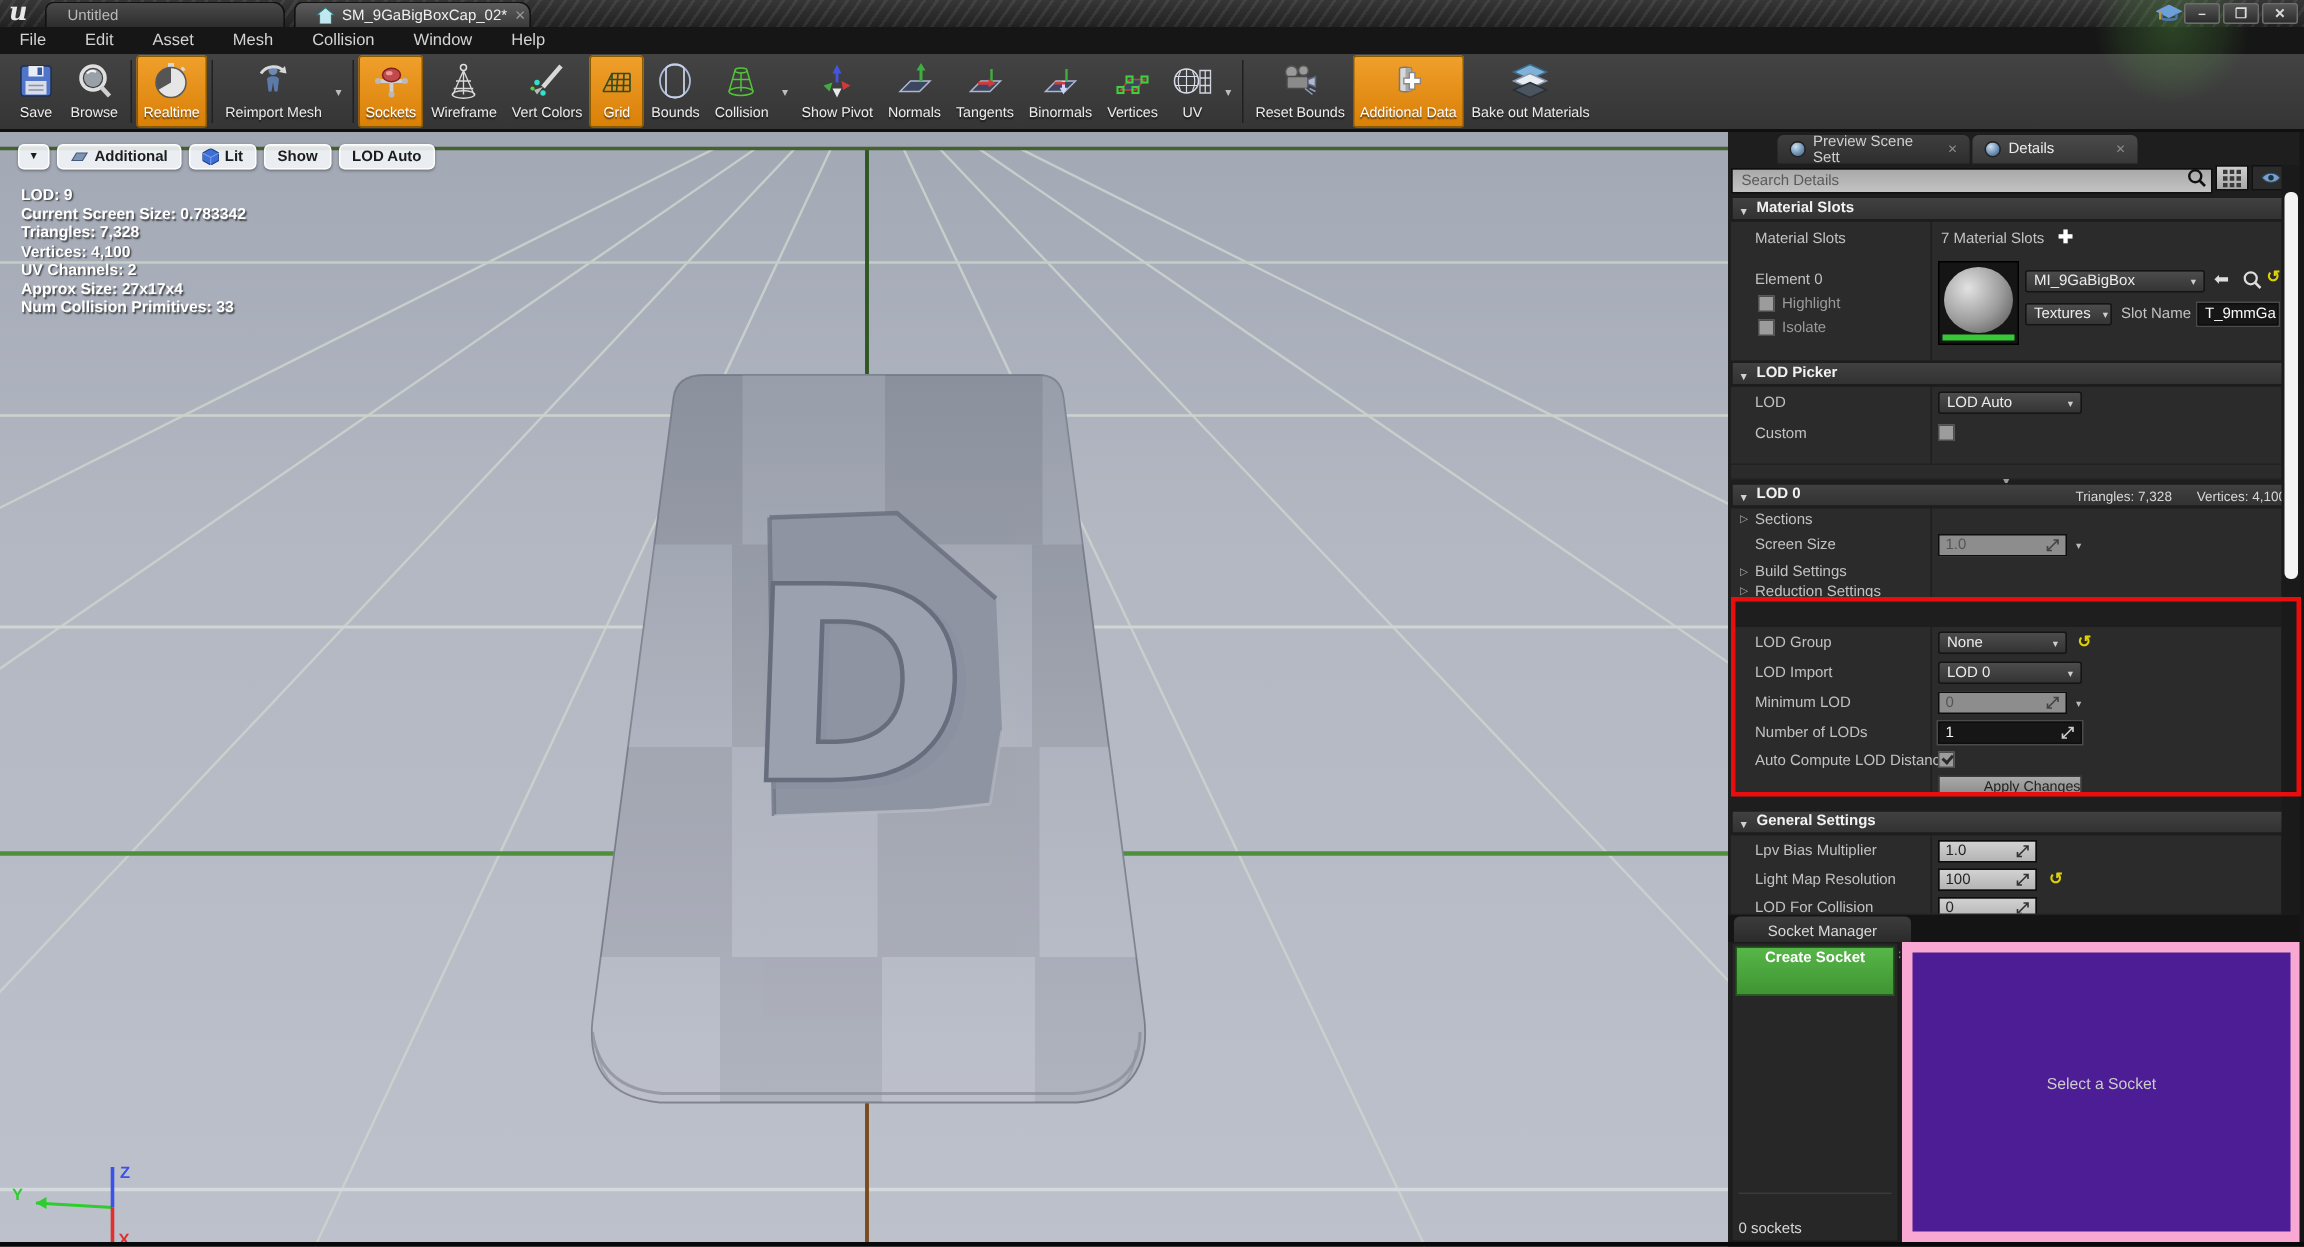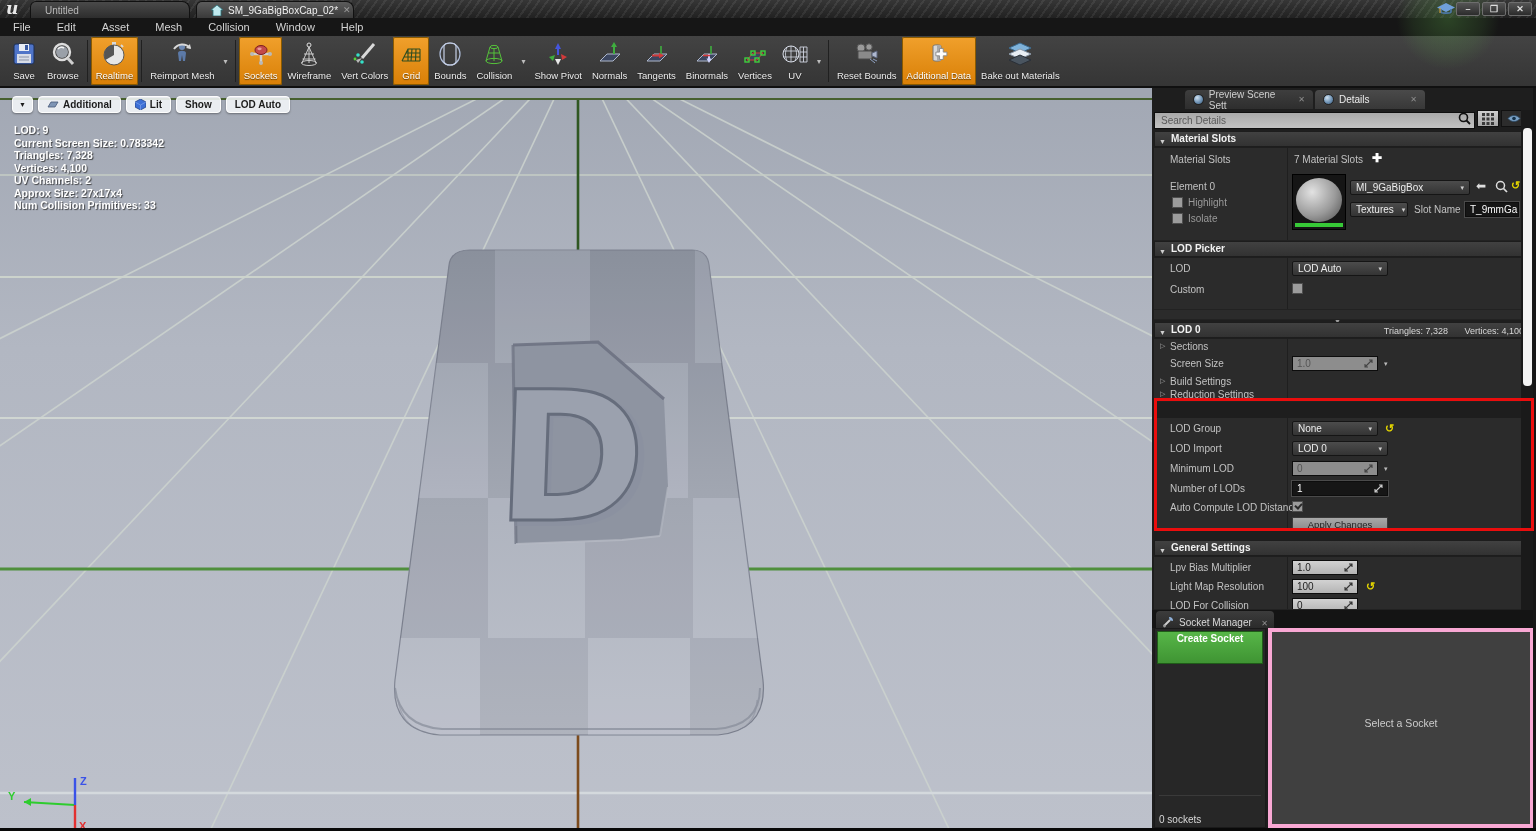--- a/index.html
+++ b/index.html
@@ -110,27 +110,27 @@
 
   .redbox { position:absolute; left:1154px; top:398px; width:380px; height:133px;
     border:3px solid #ea0d0d; z-index:40; pointer-events:none; }
 
   .scrolltrack { position:absolute; left:369px; top:22px; width:12px; height:500px; background:#1a1a1a; }
   .scrollthumb { position:absolute; left:371px; top:40px; width:9px; height:258px; background:#f4f4f4; border-radius:4px; }
 
   
   .smtabbar { position:absolute; left:0; top:522px; width:384px; height:18px; background:#141414; }
   .smtab { position:absolute; left:4px; top:1px; width:118px; height:17px; background:linear-gradient(#3c3c3c,#2b2b2b);
-    border-radius:4px 4px 0 0; display:flex; align-items:flex-end; gap:5px; padding:0 6px; color:#d9d9d9; font-size:10px; }
+    border-radius:4px 4px 0 0; display:flex; align-items:center; gap:5px; padding:0 6px; color:#d9d9d9; font-size:10px;flex-direction:column; }
   .smbody-left { position:absolute; left:2px; top:540px; width:112px; height:200px; background:#272727; border:1px solid #1a1a1a; }
   .createbtn { position:absolute; left:2px; top:2px; width:106px; height:33px; background:linear-gradient(#57b648,#3f9433);
     border:1px solid #1f5c18; color:#fff; font-size:10px; font-weight:bold; text-align:center; line-height:14px; }
   .sockcount { position:absolute; left:4px; bottom:2px; width:102px; border-top:1px solid #3a3a3a;
     color:#d8d8d8; font-size:10px; padding-top:18px; }
-  .smbody-right { position:absolute; left:116px; top:540px; width:266px; height:200px; background:#404040; border:4px solid #f9a8d4;
+  .smbody-right { position:absolute; left:116px; top:540px; width:266px; height:200px; background:#4c1d95; border:7px solid #f9a8d4;
     display:flex; align-items:center; justify-content:center; }
   .selectsock { color:#cccccc; font-size:10.5px; margin-top:-10px; }
 
   .bottombar { position:absolute; left:0; top:828px; width:1536px; height:3px; background:#090909; }
   .rightedge { position:absolute; left:1533px; top:88px; width:3px; height:743px; background:#161616; }
 </style>
 </head>
 <body>
 
 <div id="app">
@@ -628,21 +628,21 @@
       <div class="rowlabel" style="top:65px;">Number of LODs</div>
       <div class="numfield ndark" style="left:138px; top:63px; width:96px;">
         <span>1</span>
         <span class="spacer"></span>
         <svg class="expicon" viewBox="0 0 9 9">
           <path d="M1 8 L8 1 M1 5 V8 H4 M8 4 V1 H5" stroke="#ccc" fill="none" stroke-width="1.1"></path>
         </svg>
       </div>
       <div class="rowlabel" style="top:84px;">Auto Compute LOD Distance</div>
       <div class="cb checked" style="left:138px; top:83px;"></div>
-      <div class="applybtn" style="top:99px; height:13px; overflow:hidden;">
+      <div class="applybtn" style="top:99px; height:13px; overflow:hidden;text-align:right;">
         <span>Apply Changes</span>
       </div>
     </div>
 
     <div class="sechead" style="top:452px;">
       <span class="tri">▼</span>
       <span>General Settings</span>
     </div>
     <div class="dblock" style="top:469px; height:53px; overflow:hidden;">
       <div class="split"></div>

